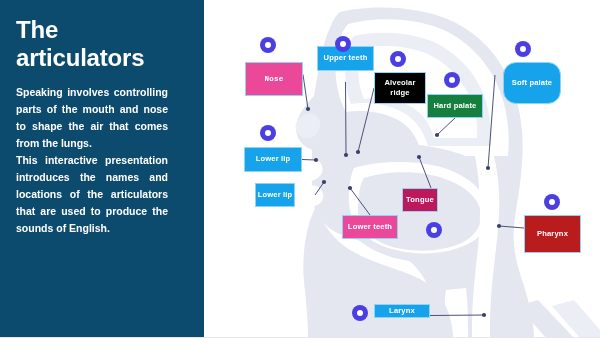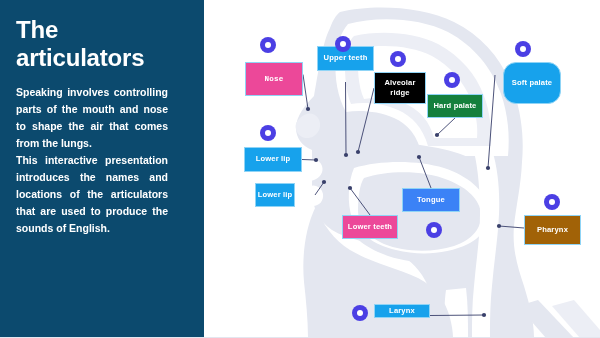--- a/index.html
+++ b/index.html
@@ -229,22 +229,22 @@
         <div class="chip" style="left: 152px; top: 72px; width: 52px; height: 32px; background: #000000; border-color: rgb(143, 212, 246); color: rgb(255, 255, 255);">Alveolar ridge</div>
         <div class="ring" style="left: 168px; top: 51px; background: rgb(75, 63, 228);"></div>
         <div class="chip" style="left: 205px; top: 94px; width: 56px; height: 24px; background: #15803d; border-color: rgb(143, 212, 246); color: rgb(255, 255, 255); text-align: center;">Hard palate</div>
         <div class="ring" style="left: 222px; top: 72px; background: rgb(75, 63, 228);"></div>
         <div class="chip" style="left: 281px; top: 62px; width: 58px; height: 42px; background: rgb(23, 162, 236); border-color: rgb(143, 212, 246); color: rgb(255, 255, 255); border-radius: 13px;">Soft palate</div>
         <div class="ring" style="left: 293px; top: 41px; background: rgb(75, 63, 228);"></div>
         <div class="chip" style="left: 22px; top: 147px; width: 58px; height: 25px; background: rgb(23, 162, 236); border-color: rgb(143, 212, 246); color: rgb(255, 255, 255);">Lower lip</div>
         <div class="ring" style="left: 38px; top: 125px; background: rgb(75, 63, 228);"></div>
         <div class="chip" style="left: 33px; top: 183px; width: 40px; height: 24px; background: rgb(23, 162, 236); border-color: rgb(143, 212, 246); color: rgb(255, 255, 255);">Lower lip</div>
         <div class="chip" style="left: 120px; top: 215px; width: 56px; height: 24px; background: #ec4899; border-color: rgb(143, 212, 246); color: rgb(255, 255, 255);">Lower teeth</div>
-        <div class="chip" style="left: 180px; top: 188px; width: 58px; height: 24px; background: #3b82f6; border-color: rgb(143, 212, 246); color: rgb(255, 255, 255);">Tongue</div>
+        <div class="chip" style="left: 180px; top: 188px; width: 36px; height: 24px; background: #be185d; border-color: rgb(143, 212, 246); color: rgb(255, 255, 255);">Tongue</div>
         <div class="ring" style="left: 204px; top: 222px; background: rgb(75, 63, 228);"></div>
-        <div class="chip" style="left: 302px; top: 215px; width: 57px; height: 30px; background: #a16207; border-color: rgb(143, 212, 246); color: rgb(255, 255, 255);">Pharynx</div>
+        <div class="chip" style="left: 302px; top: 215px; width: 57px; height: 38px; background: #b91c1c; border-color: rgb(143, 212, 246); color: rgb(255, 255, 255);">Pharynx</div>
         <div class="ring" style="left: 322px; top: 194px; background: rgb(75, 63, 228);"></div>
         <div class="chip" style="left: 152px; top: 304px; width: 56px; height: 14px; background: rgb(23, 162, 236); border-color: rgb(143, 212, 246); color: rgb(255, 255, 255);">Larynx</div>
         <div class="ring" style="left: 130px; top: 305px; background: rgb(75, 63, 228);"></div>
       </div>
 
   </div>
 </div>
 
 </body></html>

